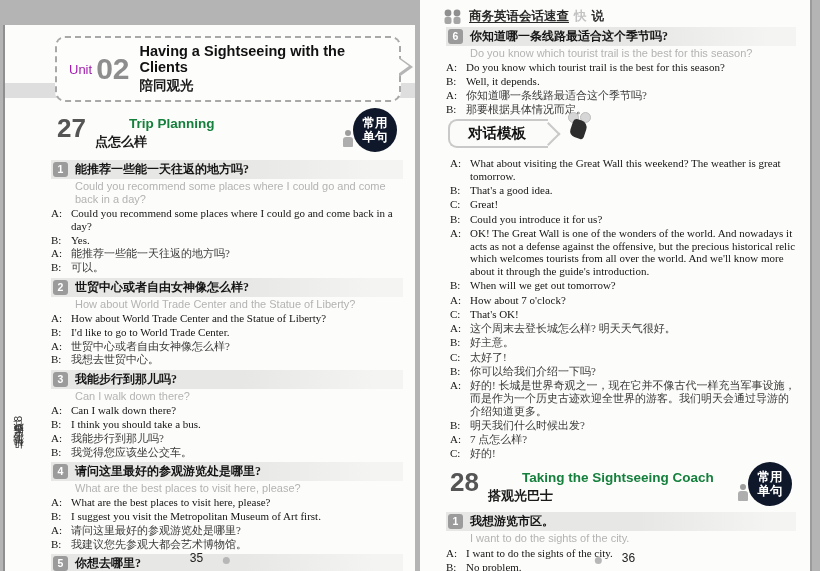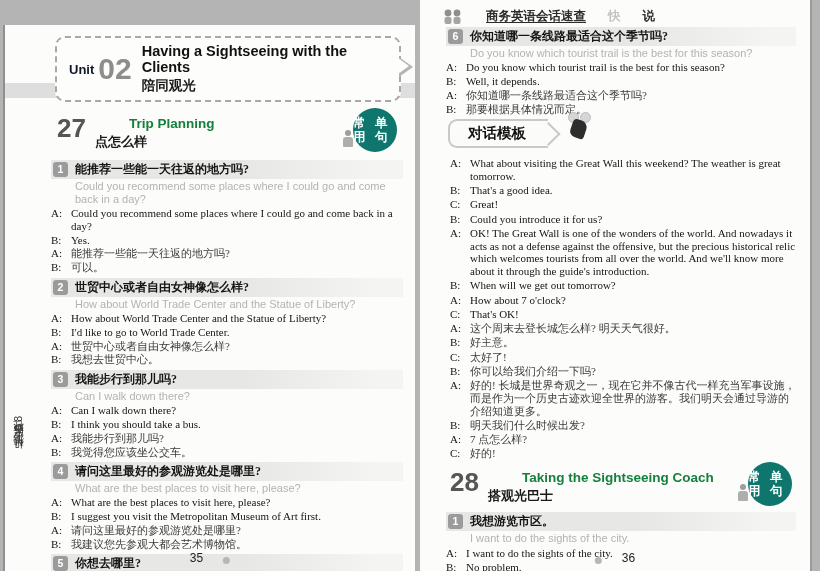--- a/index.html
+++ b/index.html
@@ -14,53 +14,53 @@
          font-family:"Liberation Sans",sans-serif;font-size:10.5px;color:#333;letter-spacing:3px;}
 
   
   .gray-strip{position:absolute;left:0;top:58px;width:100%;height:15px;background:#dedede;}
   .unit-banner{position:relative;margin:11px 14px 0 50px;border:2px dashed #a8a8a8;border-radius:10px;
                background:#fdfdfc;padding:5px 10px 5px 12px;display:flex;align-items:center;gap:10px;z-index:2;}
   .unit-banner .tail-back{position:absolute;right:-14px;top:30%;width:0;height:0;
                border-top:10px solid transparent;border-bottom:10px solid transparent;border-left:14px solid #b5b5b5;}
   .unit-banner .tail-front{position:absolute;right:-10px;top:33%;width:0;height:0;
                border-top:8px solid transparent;border-bottom:8px solid transparent;border-left:11px solid #fdfdfc;}
-  .unit-word{font-family:"Liberation Sans",sans-serif;font-weight:bold;color:#0f172a;font-size:13px;}
+  .unit-word{font-family:"Liberation Sans",sans-serif;font-weight:normal;color:#a21caf;font-size:13px;}
   .unit-num{font-family:"Liberation Sans",sans-serif;font-weight:bold;color:#8d8d8d;font-size:30px;line-height:1;margin-left:-6px;}
   .unit-title-en{font-family:"Liberation Sans",sans-serif;font-weight:bold;font-size:14.5px;color:#111;}
   .unit-title-zh{font-weight:bold;font-size:13.5px;margin-top:2px;}
 
   
   .sec{display:flex;align-items:flex-start;position:relative;margin:14px 14px 6px 52px;min-height:38px;}
   .sec-num{font-family:"Liberation Sans",sans-serif;font-weight:bold;font-size:26px;color:#555;line-height:0.95;margin-right:9px;}
   .sec-en{font-family:"Liberation Sans",sans-serif;font-weight:bold;font-size:13.5px;color:#15803d;margin-left:34px;}
   .sec-zh{font-weight:bold;font-size:13px;margin-top:2px;}
-  .badge{position:absolute;right:4px;top:-8px;width:44px;height:44px;border-radius:50%;background:#0f766e;
+  .badge{position:absolute;right:4px;top:-8px;width:44px;height:44px;border-radius:50%;background:#0f172a;
          color:#fff;font-family:"Liberation Sans",sans-serif;font-weight:bold;font-size:12.5px;line-height:1.15;
-         display:flex;flex-direction:row;align-items:center;justify-content:center;text-align:left;}
+         display:flex;flex-direction:column;align-items:center;justify-content:center;text-align:right;}
   .fig{position:absolute;right:47px;top:14px;width:12px;height:18px;}
   .fig::before{content:'';position:absolute;left:3px;top:0;width:6px;height:6px;border-radius:50%;background:#9d9d9d;}
   .fig::after{content:'';position:absolute;left:1px;top:7px;width:10px;height:10px;border-radius:3px 3px 1px 1px;background:#aeaeae;}
 
   
   .items{margin:2px 12px 0 46px;}
   .qa{margin-bottom:4px;}
   .qrow{display:flex;align-items:center;gap:7px;background:linear-gradient(to right,#e7e7e6 55%,#f4f4f3 92%);
         padding:1px 2px;margin-bottom:1px;}
   .numbox{min-width:15px;height:15px;background:#9b9b9b;color:#fff;font-size:10.5px;font-weight:bold;
           text-align:center;line-height:15px;border-radius:3px;font-family:"Liberation Sans",sans-serif;}
   .qtext{font-weight:bold;font-size:12px;color:#151515;}
   .trans{color:#b3b3b3;font-size:11px;line-height:1.18;margin:0 4px 1px 24px;font-family:"Liberation Sans",sans-serif;}
   .dline{display:flex;font-size:11px;line-height:1.12;margin:1.5px 0;color:#141414;}
   .dline .sp{min-width:15px;margin-right:5px;}
   .dline .tx{flex:1;}
   .dline.zh .tx{color:#3a3a3a;}
 
   
-  .rp-header{display:flex;align-items:center;gap:22px;margin:8px 0 0 22px;font-family:"Liberation Sans",sans-serif;}
+  .rp-header{display:flex;align-items:center;gap:5px;margin:8px 0 0 22px;font-family:"Liberation Sans",sans-serif;}
   .ht-main{font-weight:bold;font-size:12.5px;color:#2b2b2b;text-decoration:underline;text-underline-offset:2px;}
   .ht-accent{font-weight:bold;font-size:12.5px;color:#c2c2c2;}
   .ht-end{font-weight:bold;font-size:12.5px;color:#2b2b2b;}
 
   
   .ribbon-wrap{position:relative;margin:0 0 8px 28px;height:30px;}
   .ribbon{position:relative;display:inline-block;border:2px solid #c9c9c9;border-right:none;border-radius:9px 0 0 9px;
           background:#fbfbfa;padding:3px 22px 3px 18px;font-weight:bold;font-size:14.5px;color:#111;}
   .ribbon::after{content:'';position:absolute;right:-9px;top:50%;width:15px;height:15px;background:#fbfbfa;
           transform:translateY(-50%) rotate(45deg);border-top:2px solid #c9c9c9;border-right:2px solid #c9c9c9;}

